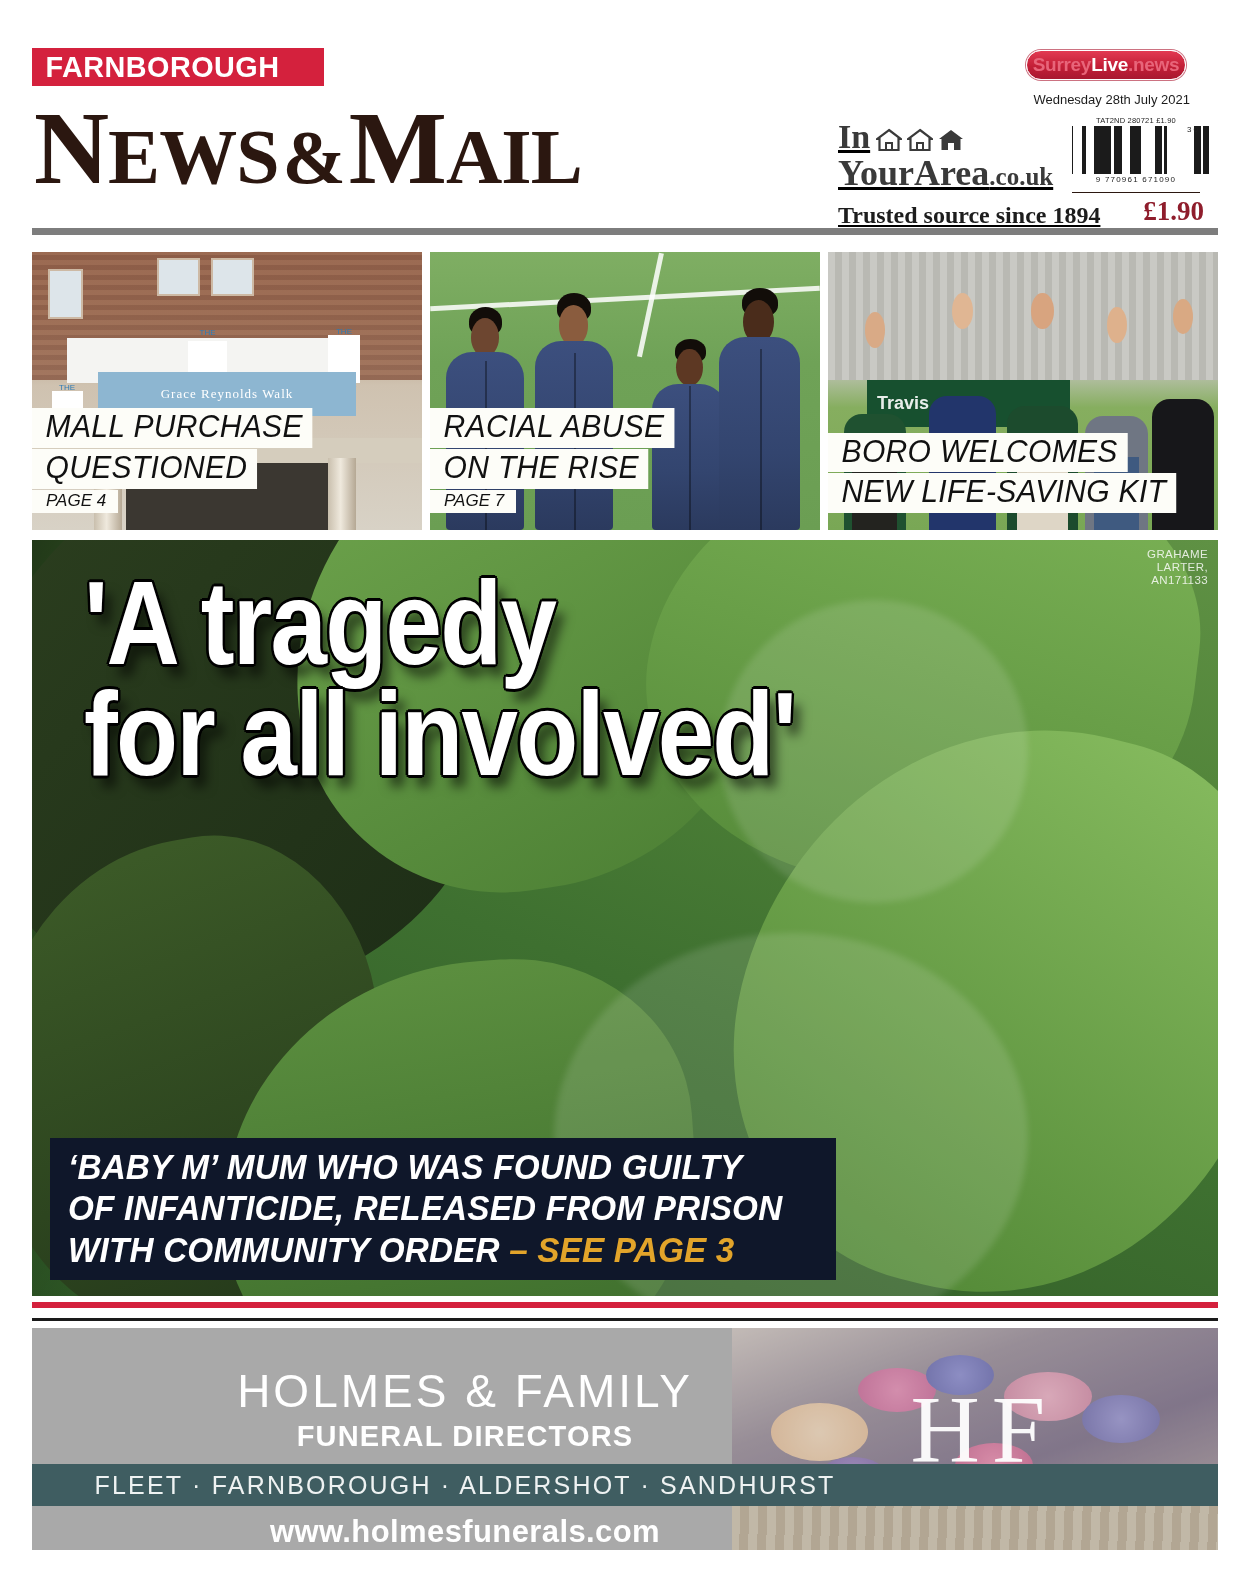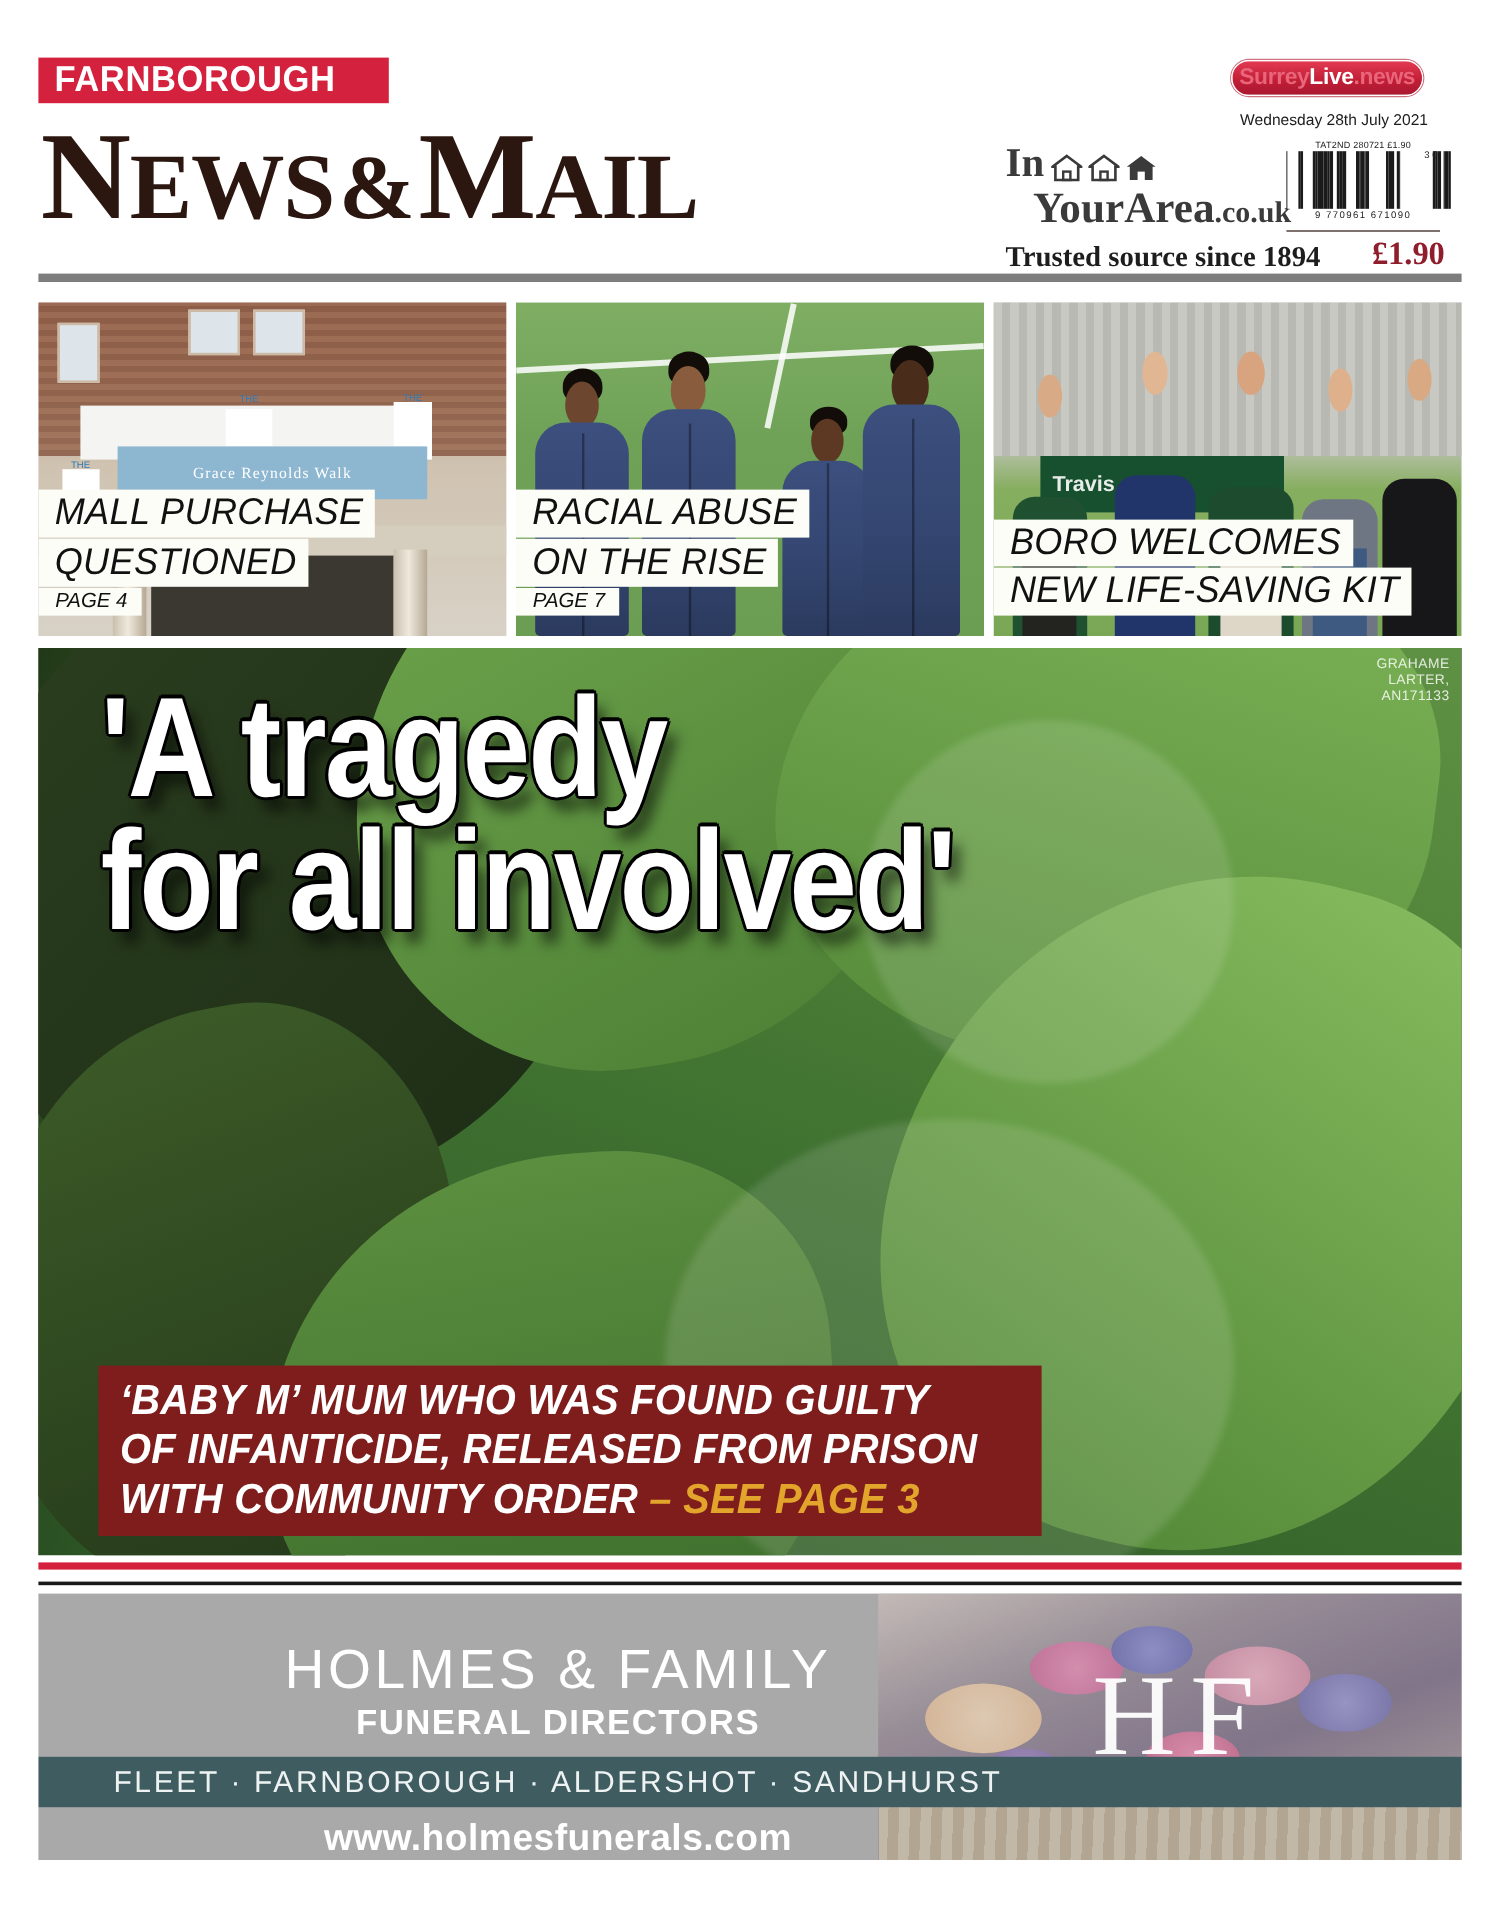--- a/index.html
+++ b/index.html
@@ -29,32 +29,31 @@
     font-family:"Liberation Serif", serif;
     font-weight:bold; font-size:104px; line-height:1;
     color:#2b1710; letter-spacing:-1px;
     white-space:nowrap;
   }
   .masthead-title .sc { font-size:78px; }
   .masthead-title .amp { font-size:76px; padding:0 4px; }
 
   
   .iya {
-    position:absolute; left:838px; top:120px; width:238px;
+    position:absolute; left:838px; top:120px; width:238px;text-decoration:underline;
   }
   .iya-line1 {
     display:flex; align-items:flex-end; gap:6px;
     font-family:"Liberation Serif", serif;
     font-weight:bold; font-size:34px; color:#3a3a3a; line-height:1;
   }
   .iya-line2 {
     font-family:"Liberation Serif", serif;
     font-weight:bold; font-size:36px; color:#3a3a3a; line-height:1.05;
     margin-top:1px;
-    text-align:right;
   }
   .iya-line2 .dom { font-size:25px; }
   .iya-tagline {
     font-family:"Liberation Serif", serif;
     font-weight:bold; font-size:24px; color:#1d1d1d;
     margin-top:9px; white-space:nowrap;
   }
   .houses { display:flex; align-items:flex-end; gap:5px; padding-bottom:2px; }
 
   
@@ -194,23 +193,22 @@
     transform:scaleX(0.86); transform-origin:left top;
     text-shadow:
        3px 0 0 #000, -3px 0 0 #000, 0 3px 0 #000, 0 -3px 0 #000,
        2px 2px 0 #000, -2px 2px 0 #000, 2px -2px 0 #000, -2px -2px 0 #000,
        10px 12px 12px rgba(0,0,0,.55);
     white-space:nowrap;
   }
 
   .standfirst {
     position:absolute; left:18px; bottom:16px; z-index:6;
-    background:#7f1d1d;
+    background:#0f172a;
     padding:8px 16px 10px 18px;
-    margin-left:32px;
   }
   .sf-line {
     font-style:italic; font-weight:bold; color:#ffffff;
     font-size:35px; line-height:1.18; white-space:nowrap;
     transform:scaleX(0.95); transform-origin:left center;
     letter-spacing:.2px;
   }
   .sf-gold { color:#e2a42a; }
 
   .story-rule {

